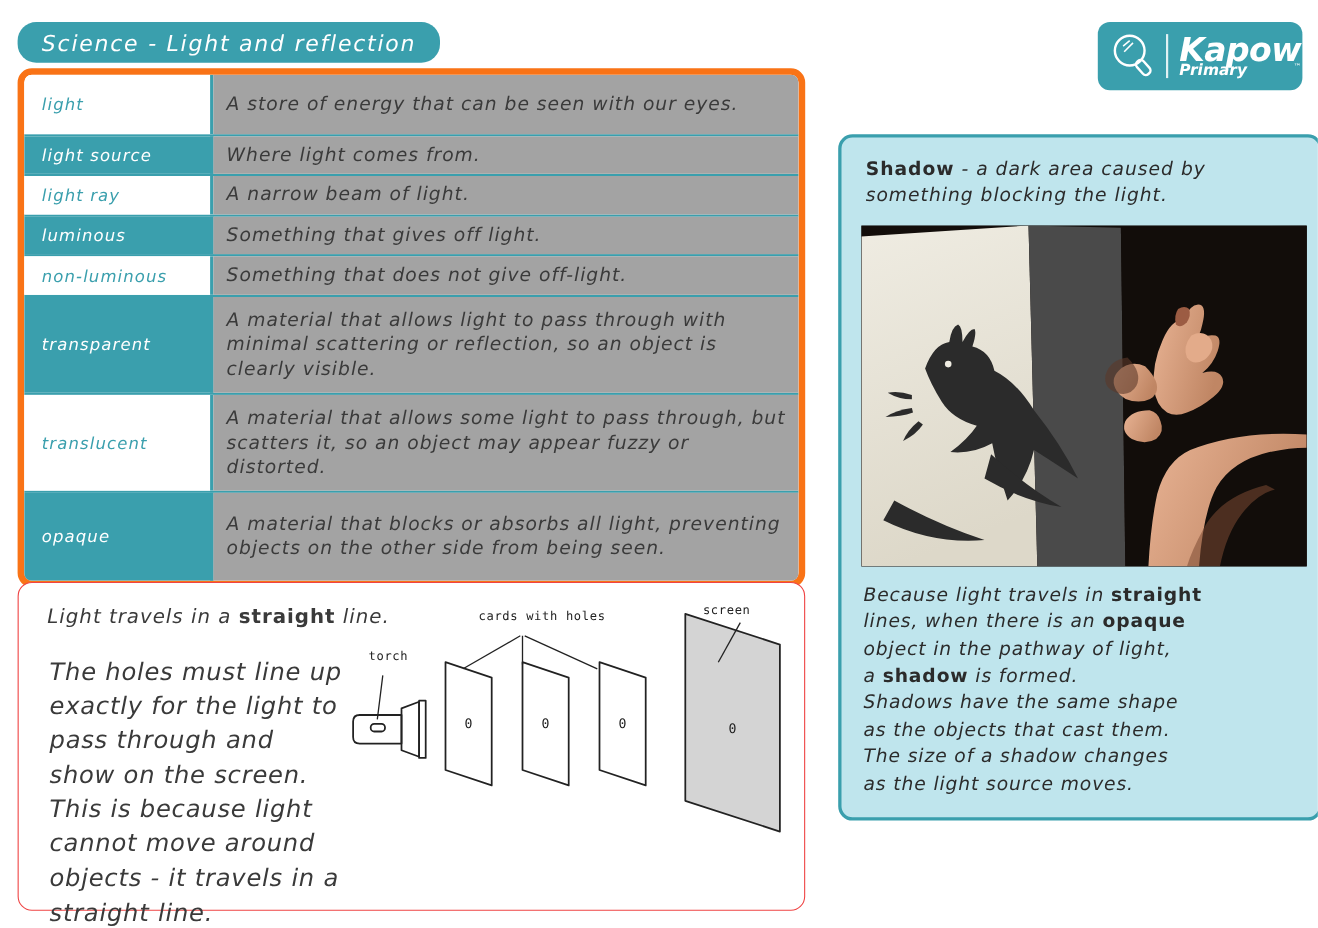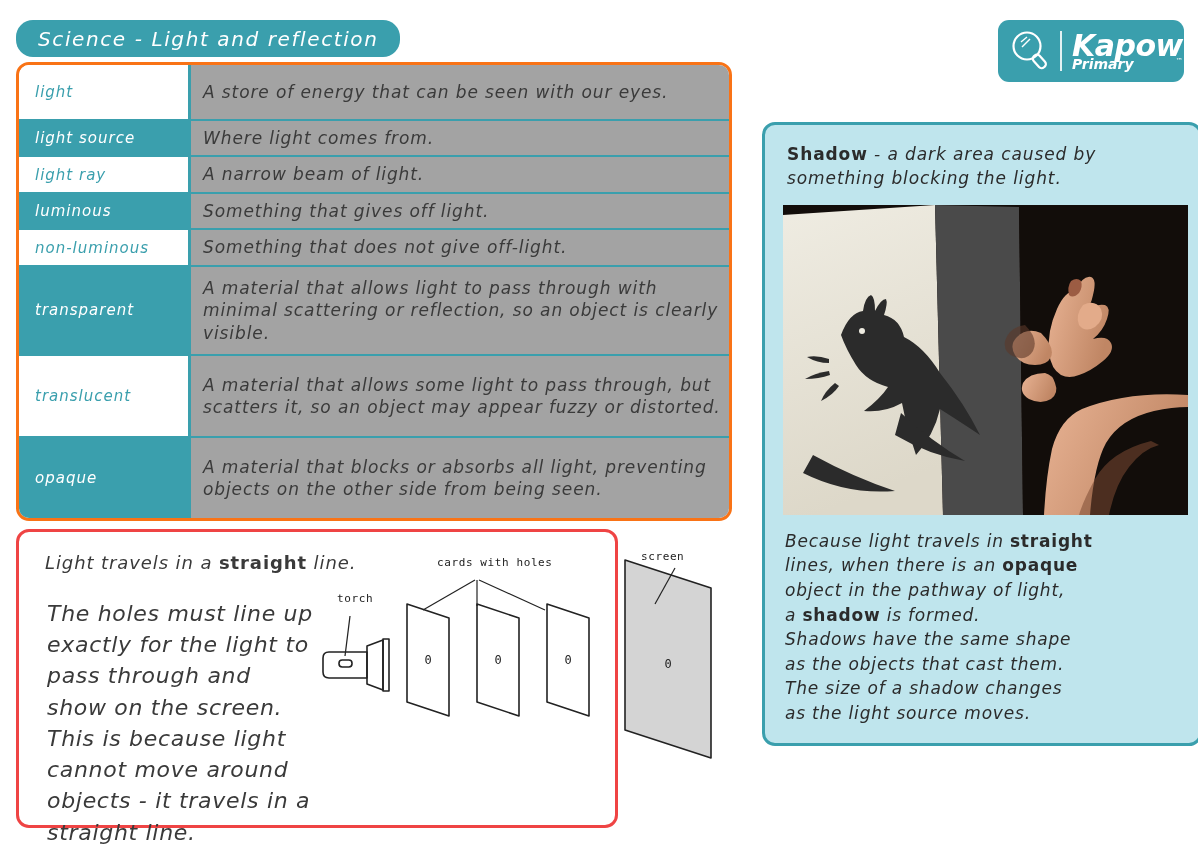--- a/index.html
+++ b/index.html
@@ -96,21 +96,21 @@
     margin-left: 1px;
     margin-top: 1px;
   }
 
   
   #vocab-table {
     position: absolute;
     left: 16px;
     top: 62px;
     width: 716px;
-    border: 3px solid #f97316;
+    border: 6px solid #f97316;
     border-radius: 13px;
     box-sizing: border-box;
     overflow: hidden;
     background: #ffffff;
   }
   .vrow {
     display: flex;
     border-bottom: 2px solid #3a9fad;
     min-height: 32px;
   }
@@ -145,23 +145,23 @@
   .vrow.tall .vterm,
   .vrow.tall .vdef { padding-top: 10px; padding-bottom: 10px; }
   .vrow.h2 { min-height: 54px; }
   .vrow.h3 { min-height: 80px; }
 
   
   #straight-panel {
     position: absolute;
     left: 16px;
     top: 529px;
-    width: 602px;
+    width: 716px;
     height: 299px;
-    border: 3px solid #ef4444;
+    border: 1px solid #ef4444;
     border-radius: 13px;
     box-sizing: border-box;
     background: #ffffff;
   }
   #straight-heading {
     position: absolute;
     left: 26px;
     top: 20px;
     font-size: 18px;
     font-style: italic;

